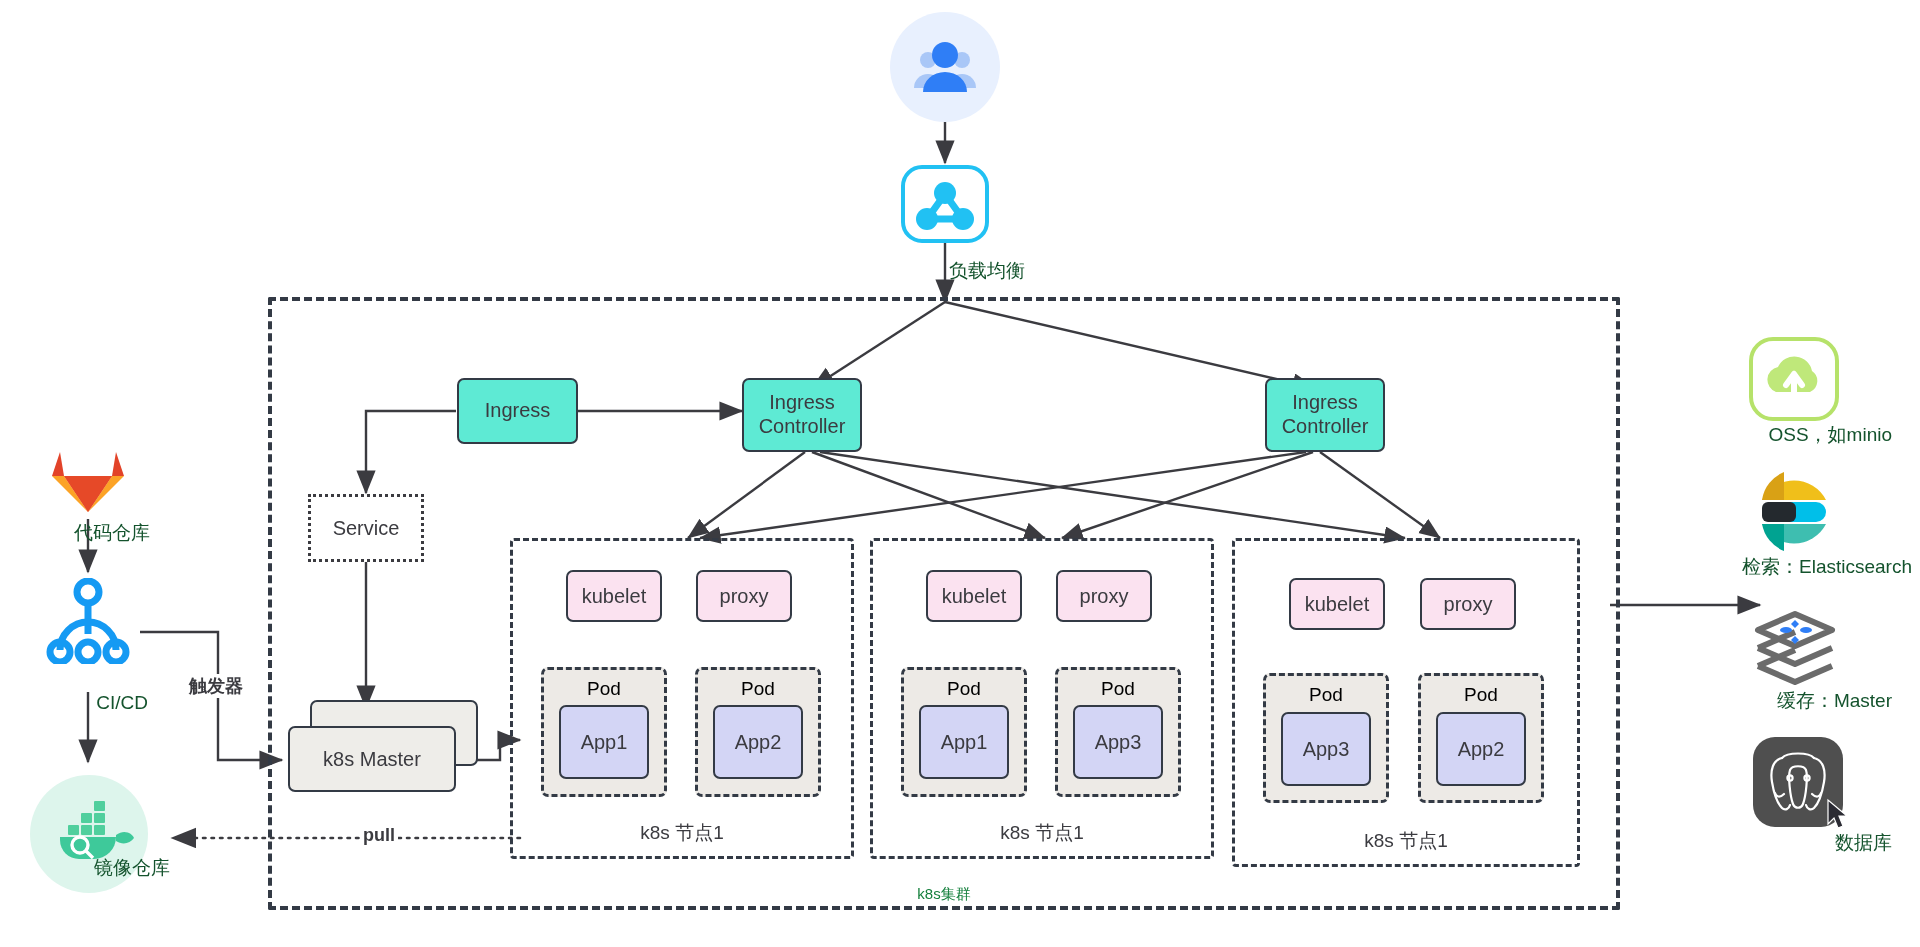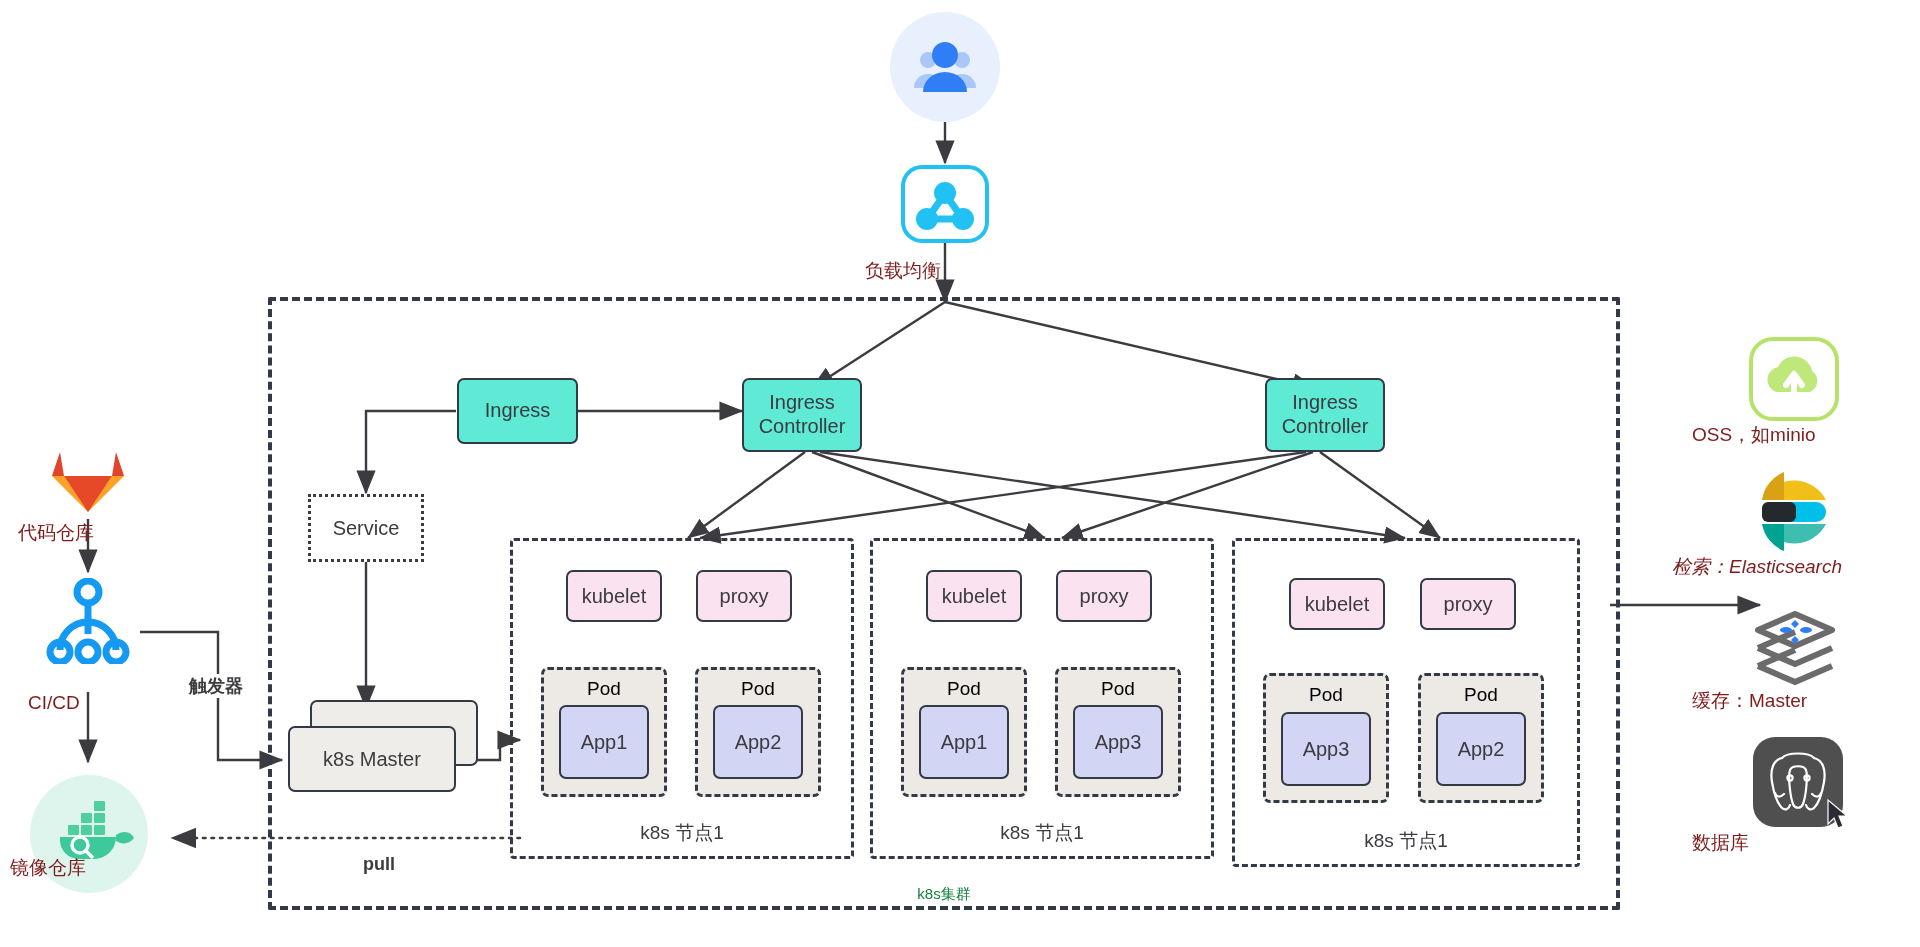--- a/index.html
+++ b/index.html
@@ -56,21 +56,21 @@
     font-size:15px;color:#15803d;background:#fff;
   }
   .midbox{
     border:4px dashed #333A45;border-radius:6px;background:transparent;
   }
   .midlabel{
     position:absolute;left:0;right:0;bottom:16px;text-align:center;
     font-size:19px;color:#3b3b40;
   }
   .caption{
-    position:absolute;text-align:left;font-size:19px;color:#7f1d1d;
+    position:absolute;text-align:right;font-size:19px;color:#14532d;
     white-space:nowrap;
   }
   .edge-label{
     position:absolute;font-size:18px;color:#3b3b40;background:#ffffff;
     padding:0 3px;white-space:nowrap;font-weight:bold;
   }
 
   
   .master-back{
     position:absolute;left:22px;top:0;width:164px;height:62px;
@@ -166,21 +166,21 @@
   <div class="iconwrap" style="left:50px;top:448px;width:76px;height:66px;">
     <svg width="76" height="66" viewBox="0 0 76 66">
       <path d="M38,64 L14,28 L62,28 z" fill="#fc6d26"></path>
       <path d="M38,64 L14,28 L2,28 z" fill="#fca326"></path>
       <path d="M38,64 L62,28 L74,28 z" fill="#fca326"></path>
       <path d="M2,28 L10,4 L14,28 z" fill="#e24329"></path>
       <path d="M74,28 L66,4 L62,28 z" fill="#e24329"></path>
       <path d="M14,28 L38,64 L62,28 z" fill="#e24329" opacity="0.85"></path>
     </svg>
   </div>
-  <div class="caption" style="left:18px;top:520px;width:140px;font-family:Liberation Mono, monospace;">代码仓库</div>
+  <div class="caption" style="left:10px;top:520px;width:140px;font-family:Liberation Mono, monospace;">代码仓库</div>
 
   <div class="iconwrap" style="left:46px;top:578px;width:84px;height:86px;">
     <svg width="84" height="86" viewBox="0 0 84 86">
       <g stroke="#159af3" stroke-width="7" fill="none">
         <circle cx="42" cy="14" r="11"></circle>
         <path d="M42,25 L42,56"></path>
         <path d="M14,72 a28,28 0 0 1 56,0"></path>
         <circle cx="14" cy="74" r="10"></circle>
         <circle cx="42" cy="74" r="10"></circle>
         <circle cx="70" cy="74" r="10"></circle>
@@ -204,21 +204,21 @@
       <path d="M86,60 c8,-6 16,-2 18,3 c-4,6 -12,7 -18,3 z" fill="#3ec99a"></path>
       <g stroke="#ffffff" stroke-width="3.4" fill="none">
         <circle cx="50" cy="70" r="8"></circle>
         <path d="M56,76 L63,83"></path>
       </g>
     </svg>
   </div>
   <div class="caption" style="left:10px;top:855px;width:160px;">镜像仓库</div>
 
   <div class="edge-label" style="left:186px;top:674px;">触发器</div>
-  <div class="edge-label" style="left:360px;top:825px;margin-top:29px;">pull</div>
+  <div class="edge-label" style="left:360px;top:825px;">pull</div>
 
   <div class="node clusterbox" style="left:268px;top:297px;width:1352px;height:613px;">
     <div class="clusterlabel">k8s集群</div>
   </div>
 
   <div class="node box" style="left:457px;top:378px;width:121px;height:66px;">Ingress</div>
 
   <div class="node servicebox" style="left:308px;top:494px;width:116px;height:68px;">Service</div>
 
   <div class="node" style="left:288px;top:700px;width:190px;height:92px;">
@@ -297,21 +297,21 @@
   <div class="iconwrap" style="left:1752px;top:470px;width:84px;height:84px;">
     <svg width="84" height="84" viewBox="0 0 84 84">
       <path d="M10,30 a36,36 0 0 1 64,0 z" fill="#f0bf1a"></path>
       <path d="M10,30 a36,36 0 0 1 22,-28 L32,30 z" fill="#d9a115"></path>
       <rect x="10" y="32" width="64" height="20" rx="10" fill="#00bfe9"></rect>
       <rect x="10" y="32" width="34" height="20" rx="6" fill="#24292e"></rect>
       <path d="M10,54 a36,36 0 0 0 64,0 z" fill="#3ebeb0"></path>
       <path d="M10,54 a36,36 0 0 0 22,27 L32,54 z" fill="#00a391"></path>
     </svg>
   </div>
-  <div class="caption" style="left:1672px;top:554px;width:240px;font-style:italic;">检索：Elasticsearch</div>
+  <div class="caption" style="left:1672px;top:554px;width:240px;">检索：Elasticsearch</div>
 
   <div class="iconwrap" style="left:1752px;top:608px;width:86px;height:80px;">
     <svg width="86" height="80" viewBox="0 0 86 80">
       <g stroke="#6b6b6b" stroke-width="6" fill="none" stroke-linejoin="round">
         <path d="M43,6 L80,22 L43,38 L6,22 z"></path>
         <path d="M6,40 L43,56 L80,40"></path>
         <path d="M6,40 L43,24"></path>
         <path d="M6,58 L43,74 L80,58"></path>
         <path d="M6,58 L43,42"></path>
       </g>

